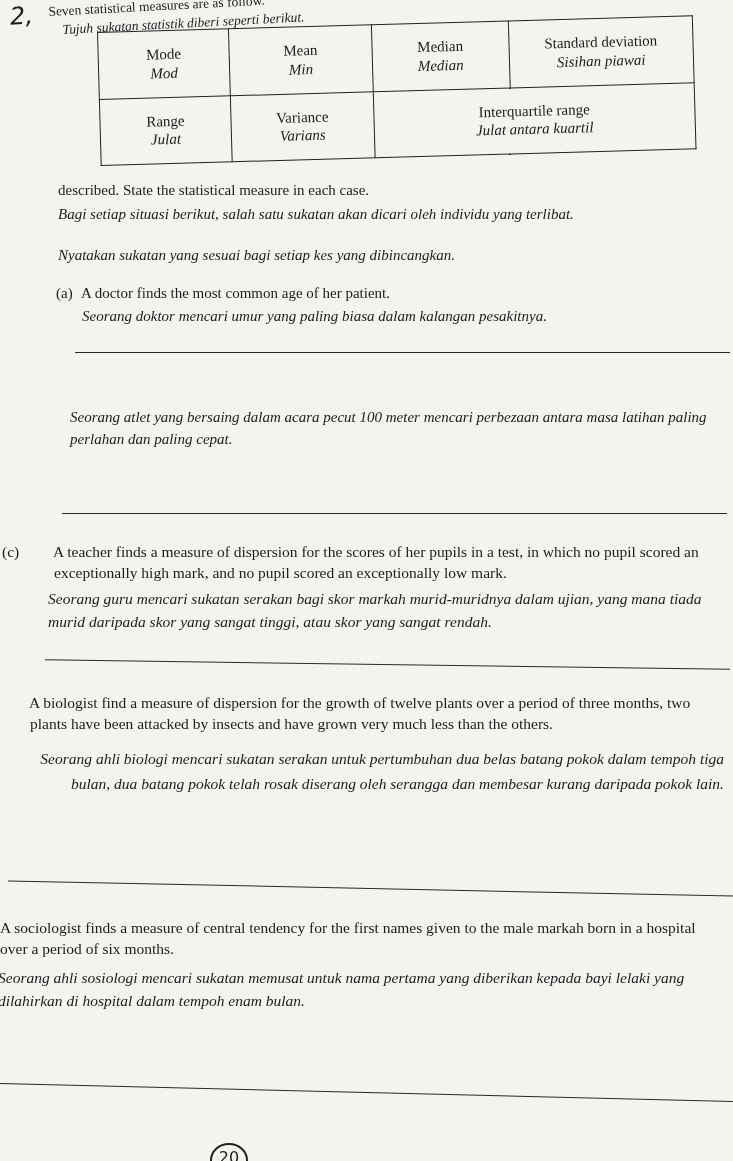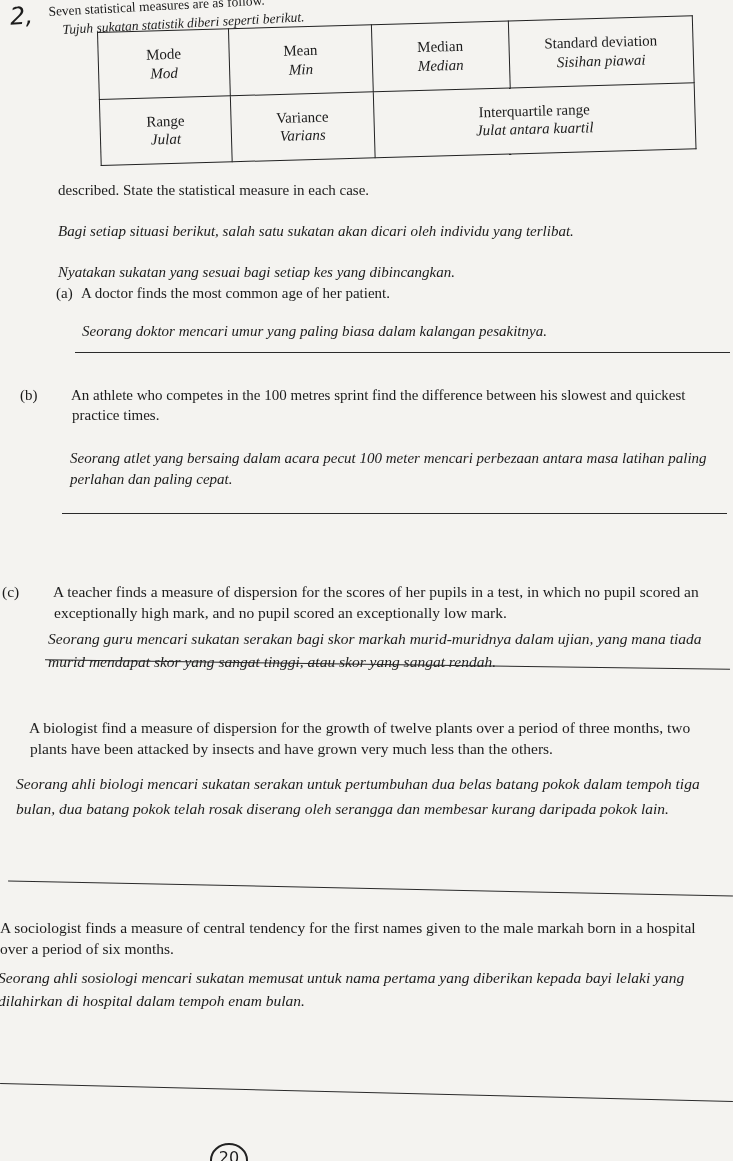--- a/index.html
+++ b/index.html
@@ -72,45 +72,44 @@
     <td colspan="2">
       <span class="en">Interquartile range</span>
       <span class="ms">Julat antara kuartil</span>
     </td>
   </tr>
 </tbody>
   </table>
 
 <div class="abs para" style="top:180px;width:660px;">
   <div>described. State the statistical measure in each case.</div>
-  <div class="it" style="margin-top:21px;">Bagi setiap situasi berikut, salah satu sukatan akan dicari oleh individu yang terlibat.</div>
+  <div class="it" style="margin-top:4px;">Bagi setiap situasi berikut, salah satu sukatan akan dicari oleh individu yang terlibat.</div>
   <div class="it" style="margin-top:20px;">Nyatakan sukatan yang sesuai bagi setiap kes yang dibincangkan.</div>
 </div>
 
 <div class="abs para" style="top:283px;left:56px;width:670px;">
   <div><span class="q-label">(a)</span> <span>A doctor finds the most common age of her patient.</span></div>
-  <div class="it" style="padding-left:26px;margin-top:18px;">Seorang doktor mencari umur yang paling biasa dalam kalangan pesakitnya.</div>
+  <div class="it" style="padding-left:26px;margin-top:3px;">Seorang doktor mencari umur yang paling biasa dalam kalangan pesakitnya.</div>
 </div>
 <div class="answer-line" style="left:75px;top:352px;width:655px;"></div>
 
 <div class="abs para" style="top:385px;left:46px;width:680px;">
-  <div style="padding-left:26px;text-indent:-26px;"><span class="q-label">(b)</span> <span>An athlete who competes in the 100 metres sprint find the difference between his slowest and quickest practice times.</span></div>
   <div class="it" style="padding-left:24px;margin-top:22px;line-height:1.45;">Seorang atlet yang bersaing dalam acara pecut 100 meter mencari perbezaan antara masa latihan paling perlahan dan paling cepat.</div>
 </div>
 <div class="answer-line" style="left:62px;top:513px;width:665px;"></div>
 
 <div class="abs para" style="top:542px;left:28px;width:705px;font-size:15.5px;">
-  <div style="padding-left:26px;text-indent:-26px;margin-top:40px;"><span class="q-label">(c)</span> <span>A teacher finds a measure of dispersion for the scores of her pupils in a test, in which no pupil scored an exceptionally high mark, and no pupil scored an exceptionally low mark.</span></div>
-  <div class="it" style="padding-left:20px;margin-top:3px;line-height:1.5;">Seorang guru mencari sukatan serakan bagi skor markah murid-muridnya dalam ujian, yang mana tiada murid mendapat skor yang sangat tinggi, atau skor yang sangat rendah.</div>
+  <div style="padding-left:26px;text-indent:-26px;"><span class="q-label">(c)</span> <span>A teacher finds a measure of dispersion for the scores of her pupils in a test, in which no pupil scored an exceptionally high mark, and no pupil scored an exceptionally low mark.</span></div>
+  <div class="it" style="padding-left:20px;margin-top:3px;line-height:1.5;">Seorang guru mencari sukatan serakan bagi skor markah murid-muridnya dalam ujian, yang mana tiada murid daripada skor yang sangat tinggi, atau skor yang sangat rendah.</div>
 </div>
 <div class="answer-line" style="left:45px;top:664px;width:685px;transform:rotate(0.8deg);"></div>
 
-<div class="abs para" style="top:718px;left:4px;width:720px;font-size:15.5px;">
+<div class="abs para" style="top:693px;left:4px;width:720px;font-size:15.5px;">
   <div style="padding-left:26px;text-indent:-26px;"><span class="q-label">(d)</span> <span>A biologist find a measure of dispersion for the growth of twelve plants over a period of three months, two plants have been attacked by insects and have grown very much less than the others.</span></div>
-  <div class="it" style="padding-left:12px;margin-top:12px;line-height:1.6;">Seorang ahli biologi mencari sukatan serakan untuk pertumbuhan dua belas batang pokok dalam tempoh tiga bulan, dua batang pokok telah rosak diserang oleh serangga dan membesar kurang daripada pokok lain.</div>
+  <div class="it" style="padding-left:12px;margin-top:12px;line-height:1.6;text-align:right;">Seorang ahli biologi mencari sukatan serakan untuk pertumbuhan dua belas batang pokok dalam tempoh tiga bulan, dua batang pokok telah rosak diserang oleh serangga dan membesar kurang daripada pokok lain.</div>
 </div>
 <div class="answer-line" style="left:8px;top:888px;width:725px;transform:rotate(1.2deg);"></div>
 
 <div class="abs para" style="top:918px;left:-18px;width:735px;font-size:15.5px;">
   <div style="padding-left:18px;"><span>A sociologist finds a measure of central tendency for the first names given to the male markah born in a hospital over a period of six months.</span></div>
   <div class="it" style="padding-left:16px;margin-top:6px;line-height:1.5;">Seorang ahli sosiologi mencari sukatan memusat untuk nama pertama yang diberikan kepada bayi lelaki yang dilahirkan di hospital dalam tempoh enam bulan.</div>
 </div>
 <div class="answer-line" style="left:0px;top:1092px;width:733px;transform:rotate(1.4deg);"></div>
 
 <div class="abs page-number">20</div>

